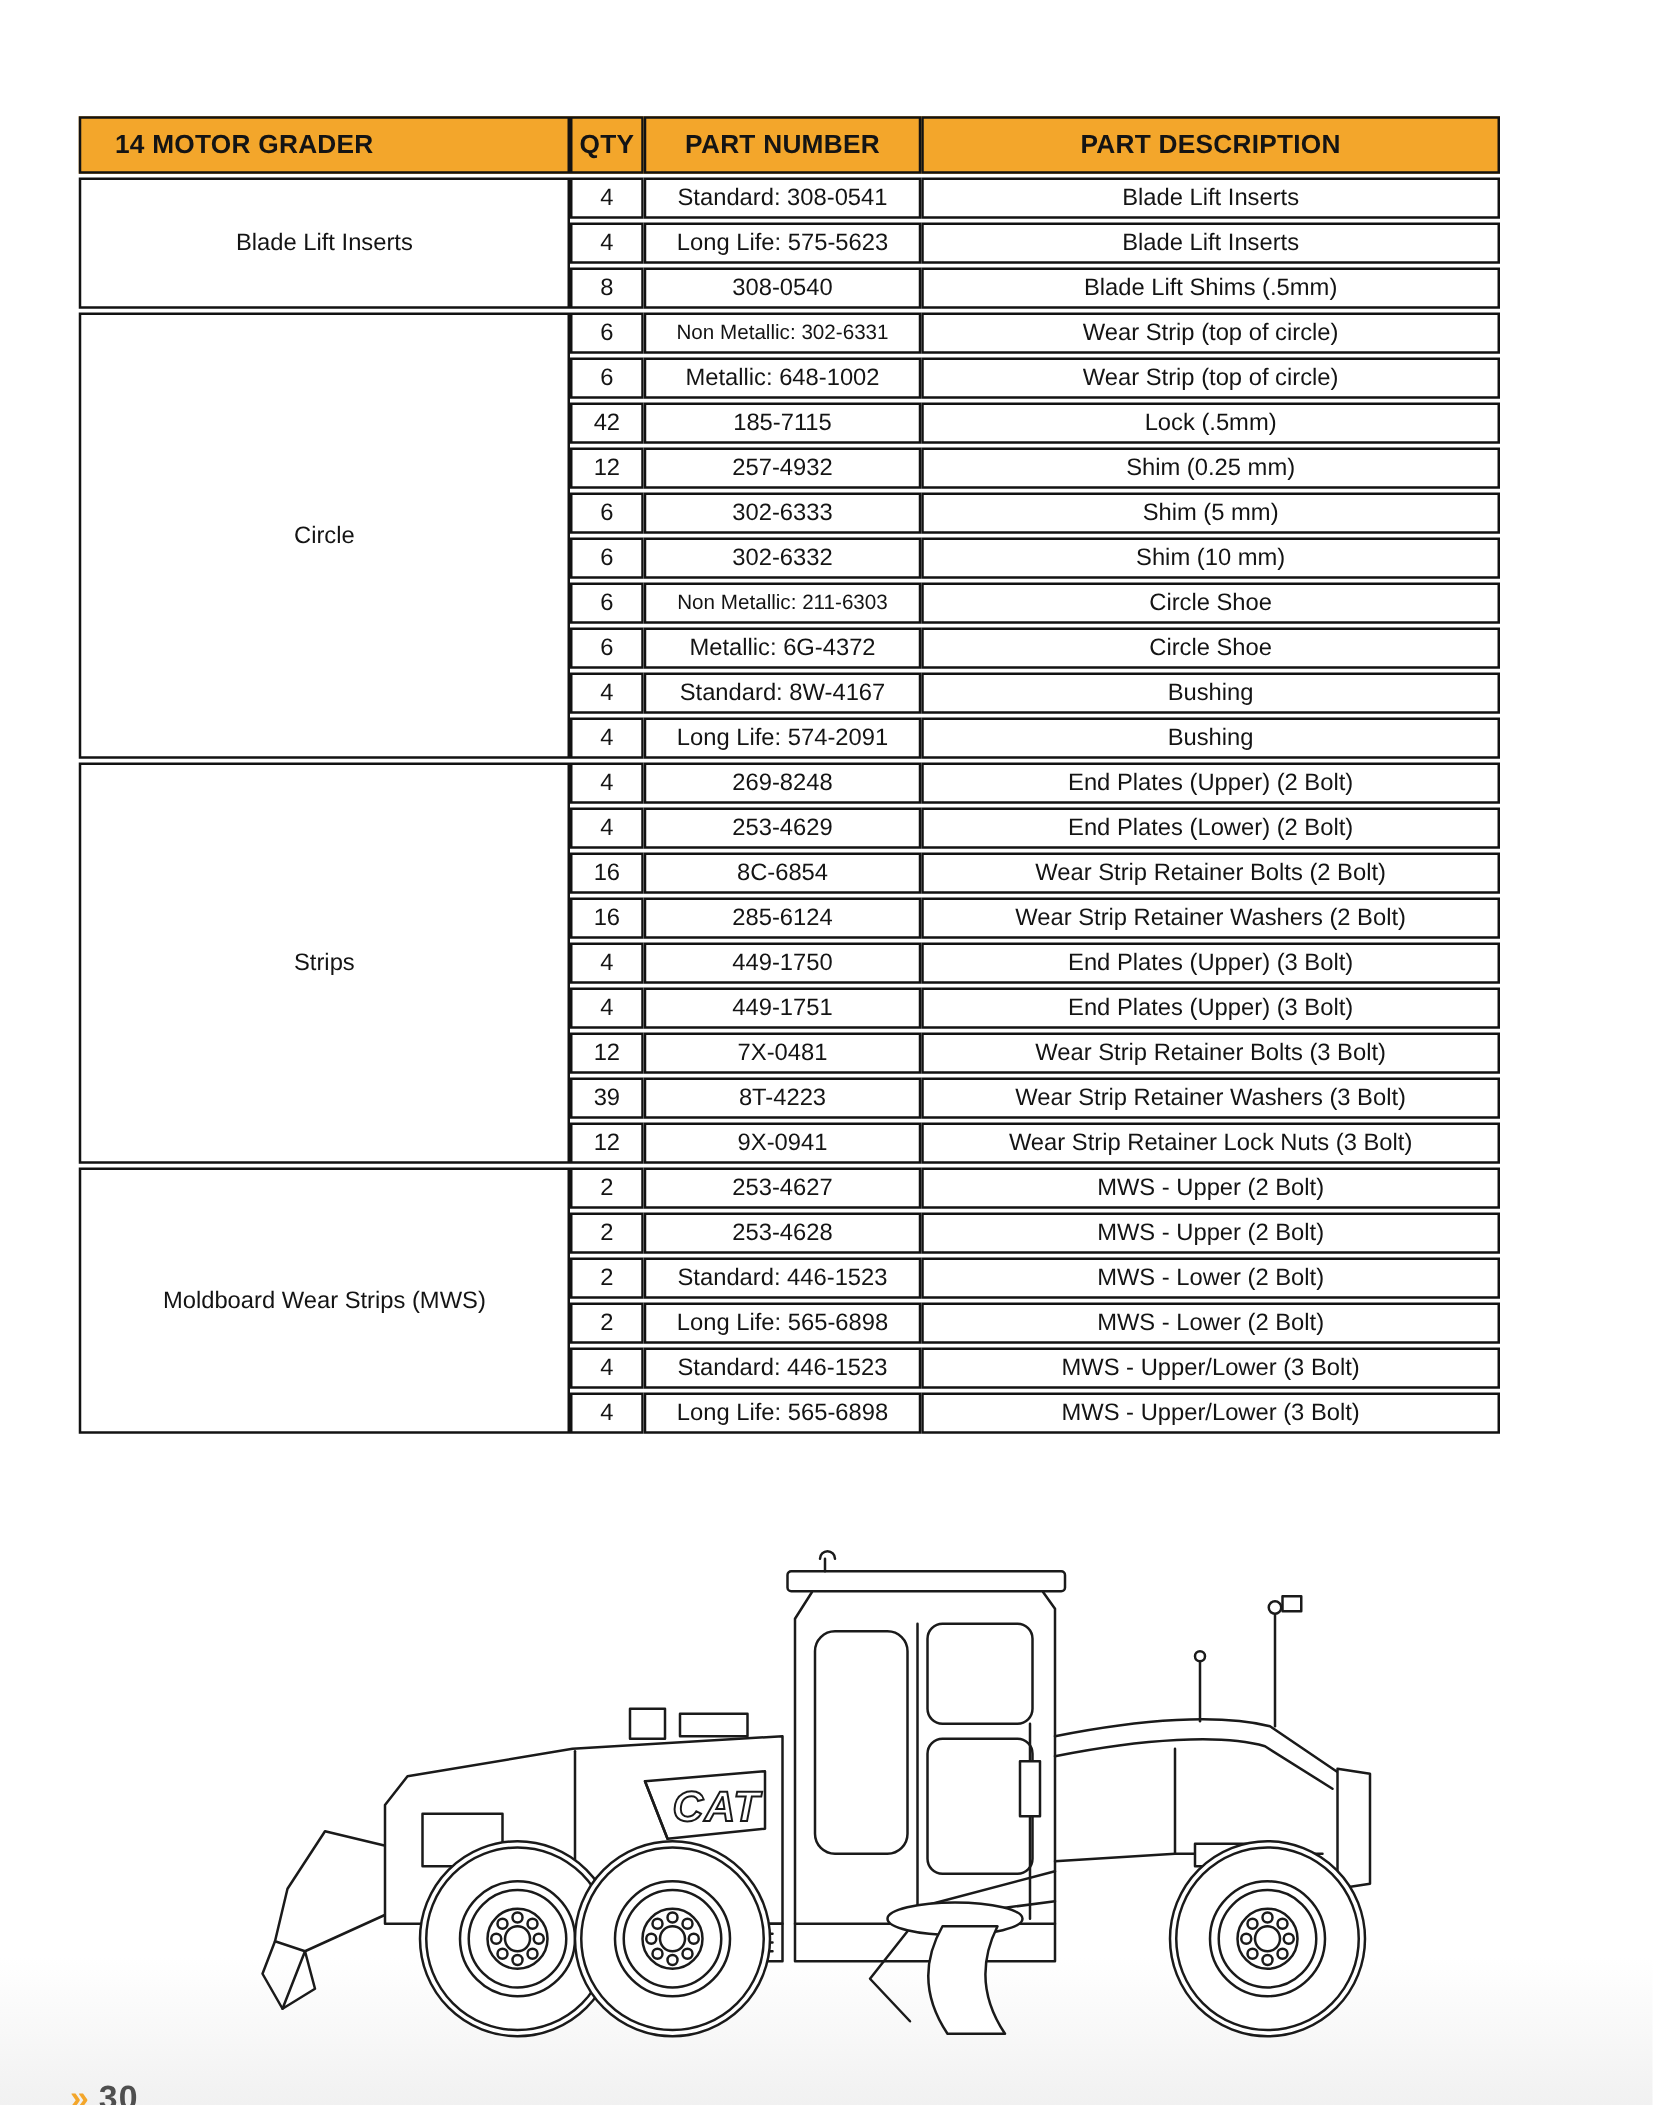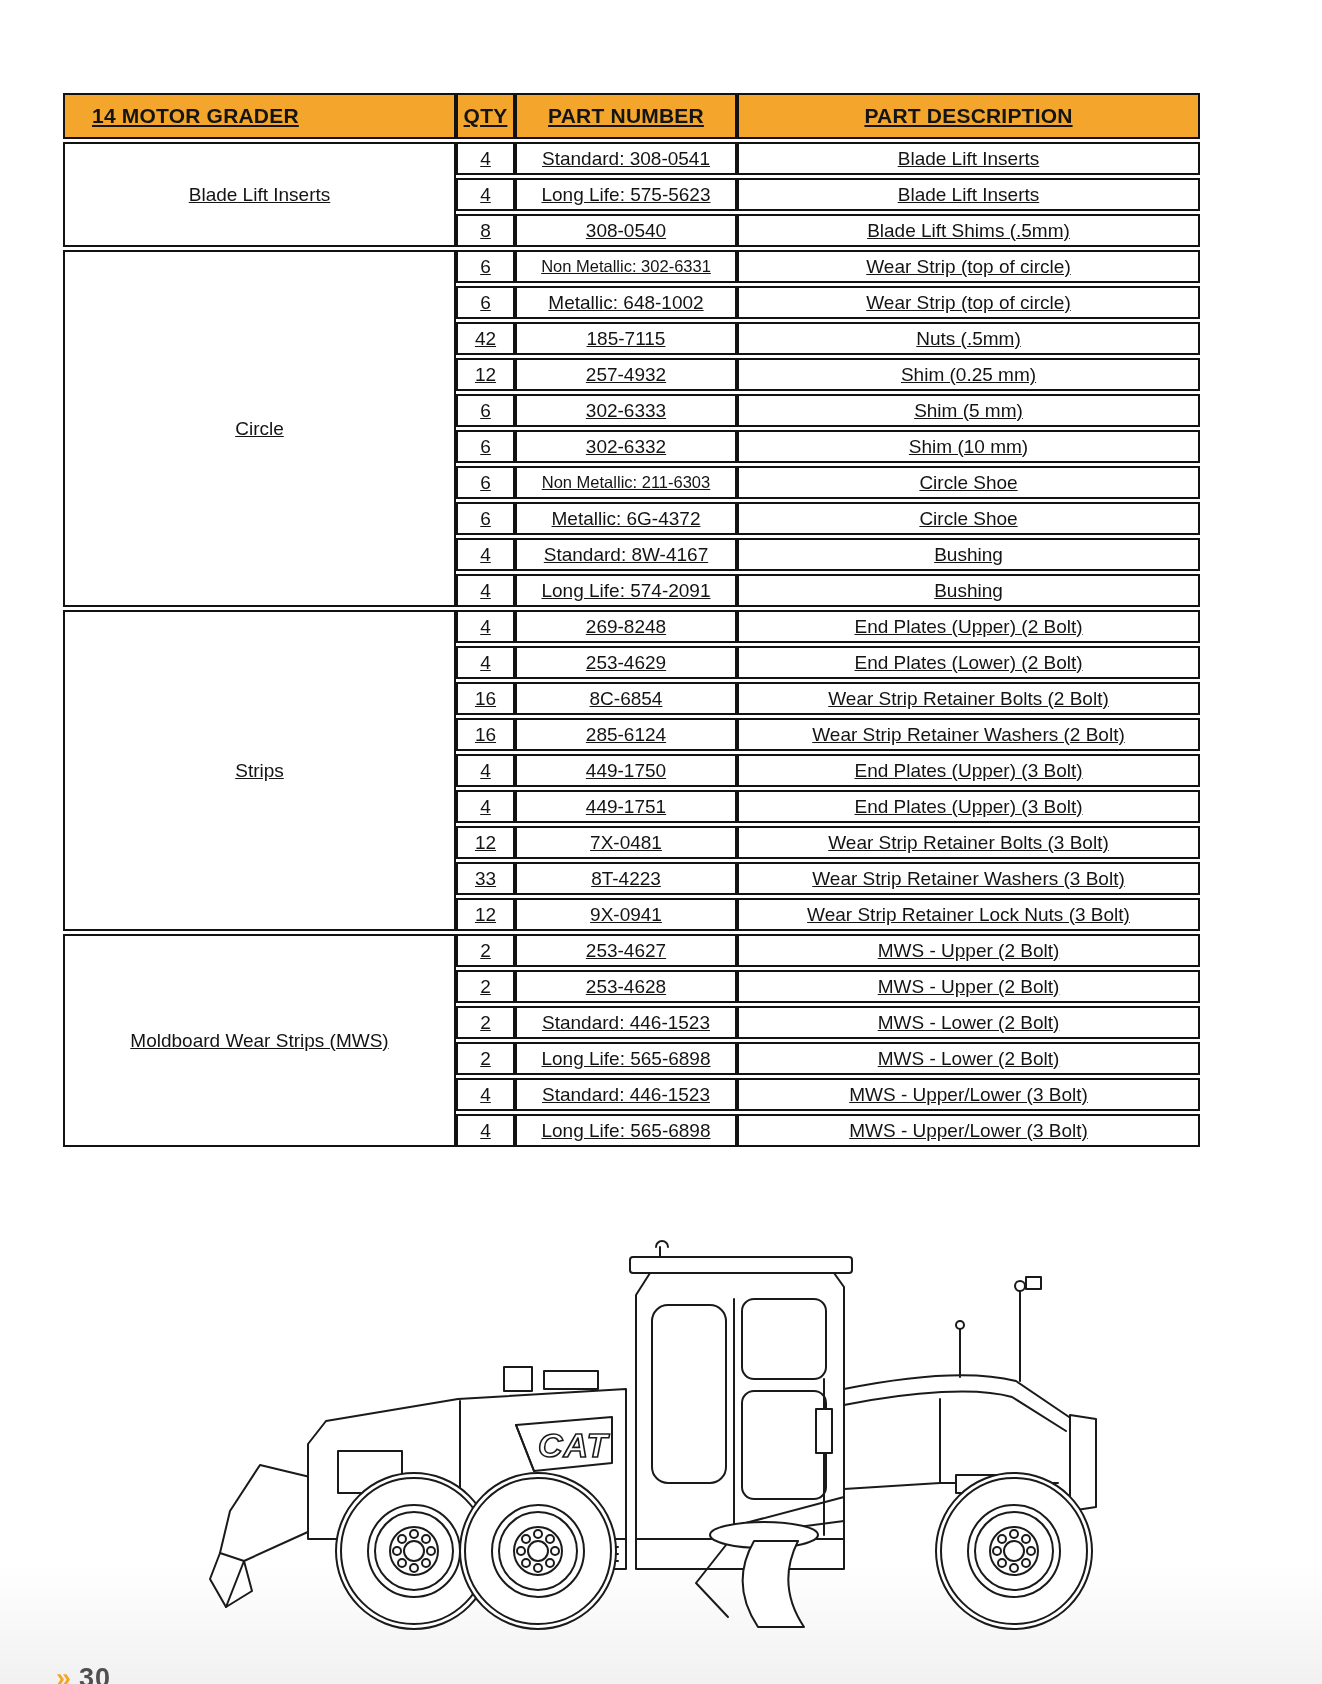--- a/index.html
+++ b/index.html
@@ -11,21 +11,20 @@
     color:#141414;
     overflow:hidden;
   }
   :root{ --accent:#F3A62B; --ink:#141414; }
 
   
   table.parts{
     position:absolute; left:63px; top:90px; width:1137px;
     border-collapse:separate; border-spacing:0 3px;
     table-layout:fixed;
-    text-decoration:underline;
   }
   table.parts th, table.parts td{
     border:2px solid #121212;
     text-align:center; vertical-align:middle;
     overflow:hidden; white-space:nowrap;
     padding:0 3px;
   }
   table.parts thead th{
     background:var(--accent);
     height:42px;
@@ -97,21 +96,21 @@
           <td class="desc">Wear Strip (top of circle)</td>
         </tr>
         <tr>
           <td class="qty">6</td>
           <td class="part">Metallic: 648-1002</td>
           <td class="desc">Wear Strip (top of circle)</td>
         </tr>
         <tr>
           <td class="qty">42</td>
           <td class="part">185-7115</td>
-          <td class="desc">Nuts (.5mm)</td>
+          <td class="desc">Lock (.5mm)</td>
         </tr>
         <tr>
           <td class="qty">12</td>
           <td class="part">257-4932</td>
           <td class="desc">Shim (0.25 mm)</td>
         </tr>
         <tr>
           <td class="qty">6</td>
           <td class="part">302-6333</td>
           <td class="desc">Shim (5 mm)</td>
@@ -171,21 +170,21 @@
           <td class="qty">4</td>
           <td class="part">449-1751</td>
           <td class="desc">End Plates (Upper) (3 Bolt)</td>
         </tr>
         <tr>
           <td class="qty">12</td>
           <td class="part">7X-0481</td>
           <td class="desc">Wear Strip Retainer Bolts (3 Bolt)</td>
         </tr>
         <tr>
-          <td class="qty">33</td>
+          <td class="qty">39</td>
           <td class="part">8T-4223</td>
           <td class="desc">Wear Strip Retainer Washers (3 Bolt)</td>
         </tr>
         <tr>
           <td class="qty">12</td>
           <td class="part">9X-0941</td>
           <td class="desc">Wear Strip Retainer Lock Nuts (3 Bolt)</td>
         </tr>
         <tr>
           <td class="group" rowspan="6">Moldboard Wear Strips

